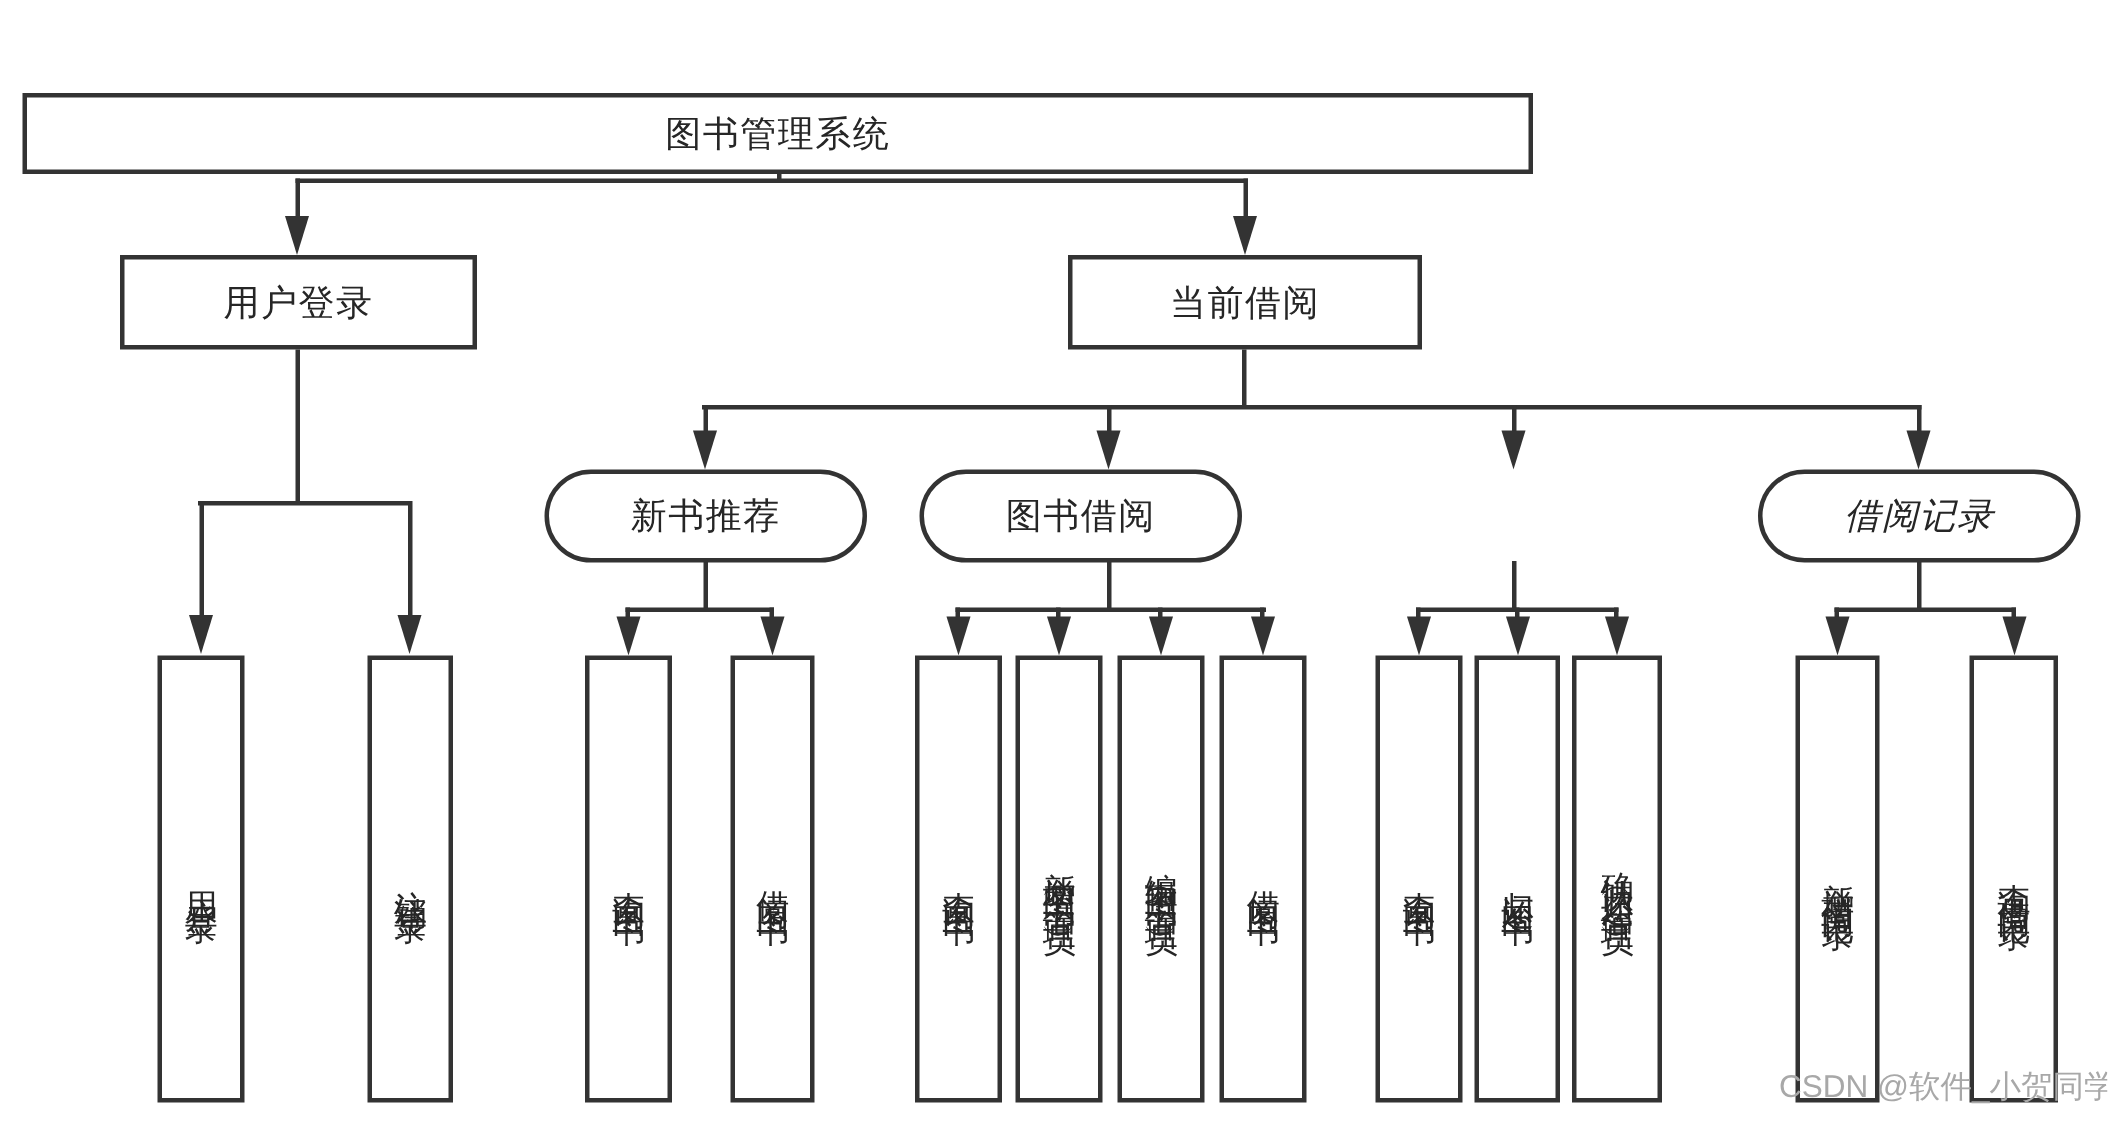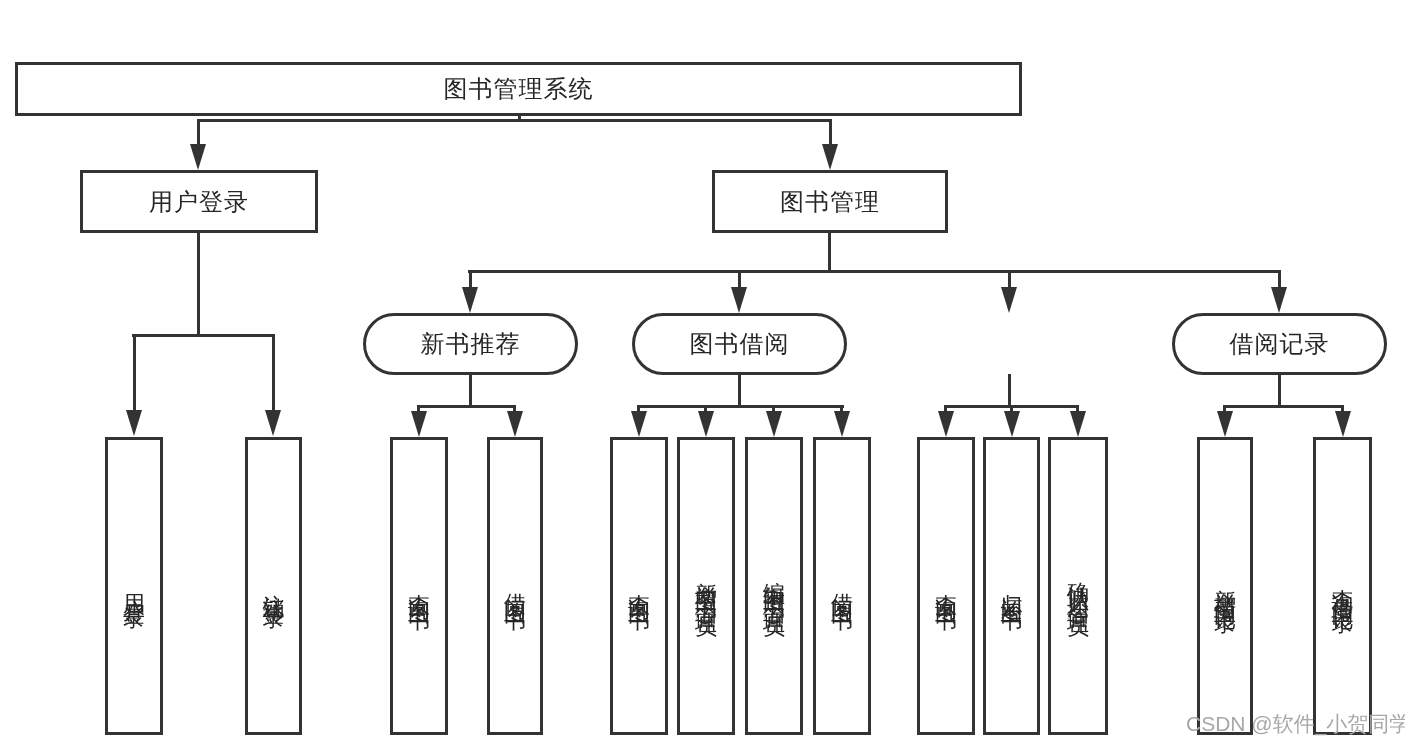--- a/index.html
+++ b/index.html
@@ -29,23 +29,23 @@
     align-items: center;
     justify-content: center;
     color: var(--text);
   }
   .node.h { font-size: 24px; letter-spacing: 1px; }
   .node.root  { left: 15px;  top: 14px;  width: 1007px; height: 54px; margin-top: 48px; }
   .node.lvl2a { left: 80px;  top: 170px; width: 238px;  height: 63px; }
   .node.lvl2b { left: 712px; top: 170px; width: 236px;  height: 63px; }
   .node.lvl3  { top: 313px; width: 215px; height: 62px; border-radius: 31px; }
   .node.l3a { left: 363px; }
-  .node.l3b { left: 632px; }
+  .node.l3b { left: 613px; }
   .node.l3c { left: 902px; }
-  .node.l3d { left: 1172px; }
+  .node.l3d { left: 1172px; font-style: italic; }
 
   .node.leaf { top: 437px; height: 298px; }
   .leaf span {
     writing-mode: vertical-lr;
     text-orientation: mixed;
     font-size: 22px;
     line-height: 1.1;
     letter-spacing: 5px;
     white-space: nowrap;
   }
@@ -200,21 +200,21 @@
   <div class="ah a-row a13"></div>
 
   <div class="node h root">
     <span>图书管理系统</span>
   </div>
 
   <div class="node h lvl2a">
     <span>用户登录</span>
   </div>
   <div class="node h lvl2b">
-    <span>图书管理</span>
+    <span>当前借阅</span>
   </div>
 
   <div class="node h lvl3 l3a">
     <span>新书推荐</span>
   </div>
   <div class="node h lvl3 l3b">
     <span>图书借阅</span>
   </div>
   <div class="node h lvl3 l3d">
     <span>借阅记录</span>

